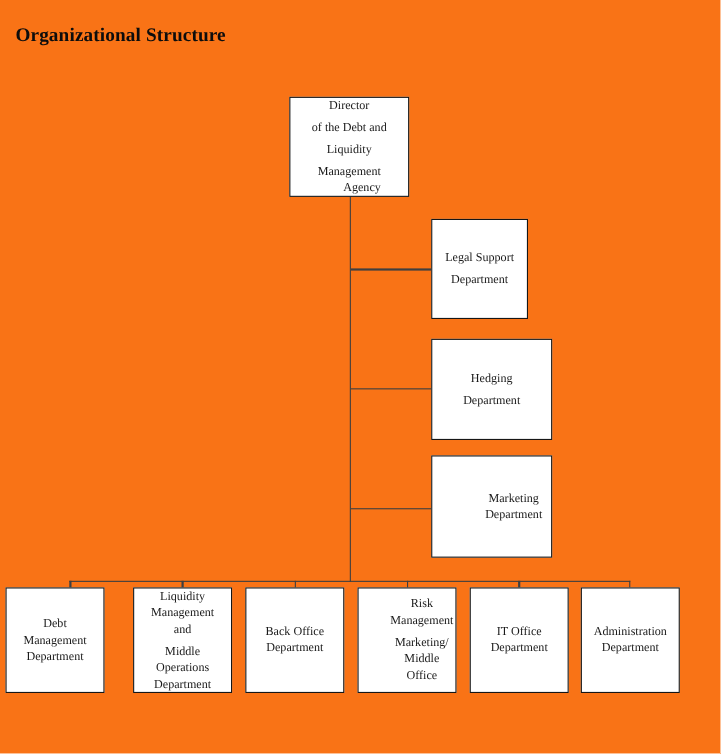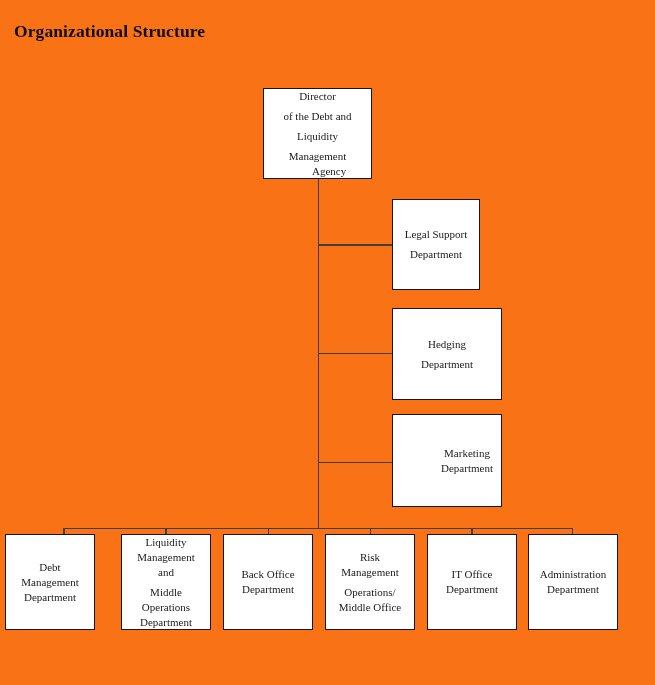--- a/index.html
+++ b/index.html
@@ -40,21 +40,21 @@
 
   
   .director  { left: 263px; top: 88px;  width: 109px; height: 91px; text-align: right; }
   .side-0    { left: 392px; top: 199px; width: 88px; height: 91px; }
   .side-1    { left: 392px; top: 308px; width: 110px; height: 92px; }
   .side-2    { left: 392px; top: 414px; width: 110px; height: 93px; padding-left: 42px; }
   .bot       { top: 534px; width: 90px; height: 96px; }
   .bot-0 { left: 5px; }
   .bot-1 { left: 121px; }
   .bot-2 { left: 223px; }
-  .bot-3 { left: 325px; }
+  .bot-3 { left: 325px; padding-left: 29px; }
   .bot-4 { left: 427px; }
   .bot-5 { left: 528px; }
 
   
   .conn { position: absolute; background: #3f3f3f; }
   .conn-main-vertical   { left: 317.5px; top: 168px;   width: 1.6px; height: 361px; }
   .conn-branch          { left: 319px;   width: 73px;  height: 1.6px; }
   .conn-branch-legal    { top: 244px; }
   .conn-branch-control  { top: 352.5px; }
   .conn-branch-marketing{ top: 461.5px; }
@@ -154,21 +154,21 @@
       <span class="ln">Department</span>
     </div>
   </div>
 
   <div class="box bot bot-3">
     <div class="para">
       <span class="ln">Risk</span>
       <span class="ln">Management</span>
     </div>
     <div class="para">
-      <span class="ln">Operations/</span>
+      <span class="ln">Marketing/</span>
       <span class="ln">Middle Office</span>
     </div>
   </div>
 
   <div class="box bot bot-4">
     <div class="para">
       <span class="ln">IT Office</span>
       <span class="ln">Department</span>
     </div>
   </div>

